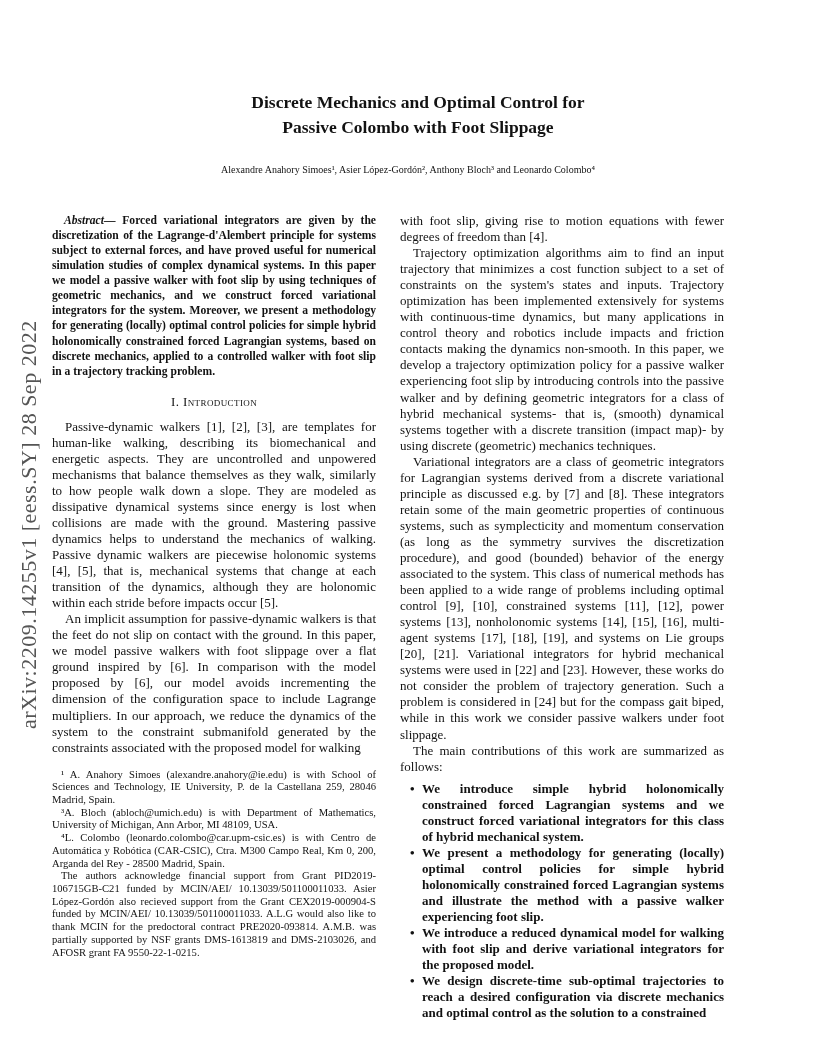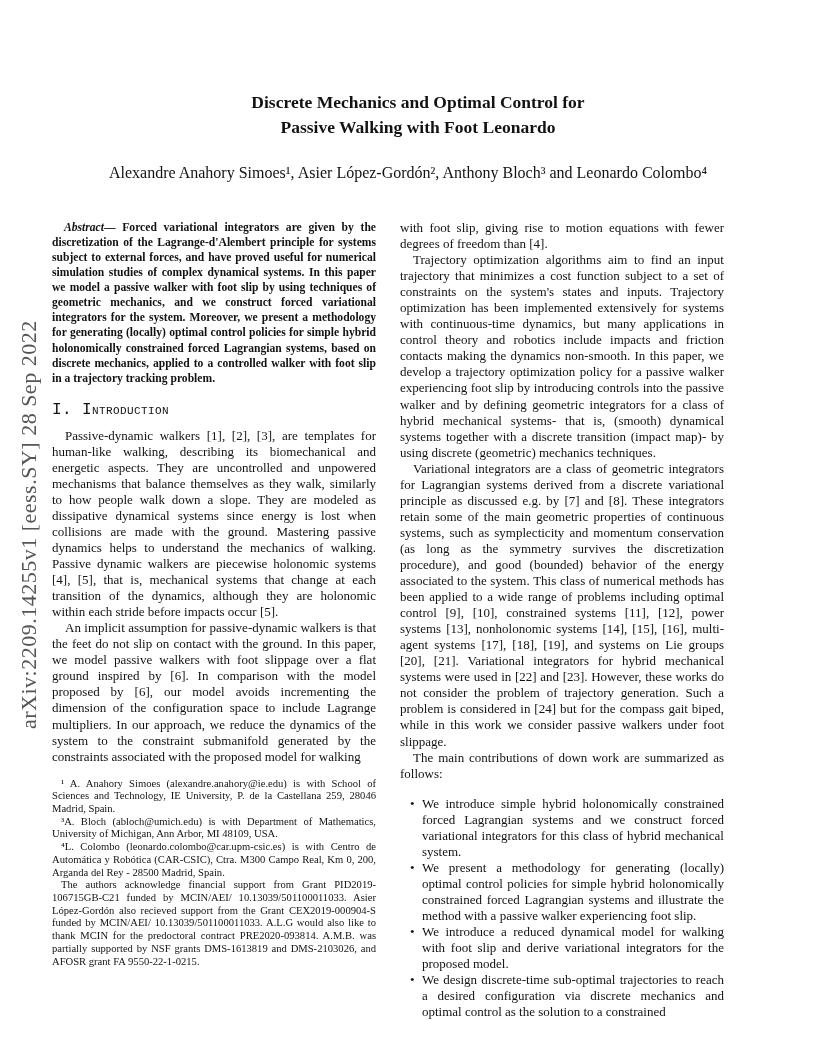--- a/index.html
+++ b/index.html
@@ -10,59 +10,59 @@
     font-family:"Liberation Serif","DejaVu Serif",serif; color:#121212;
   }
   .arxiv-banner {
     position:absolute; left:16px; top:258px; height:534px; width:30px;
     writing-mode:vertical-rl; transform:rotate(180deg);
     font-size:22px; color:#555; white-space:nowrap; text-align:center;
     letter-spacing:0.5px;
   }
   .titleblock { padding-top:90px; text-align:center; }
   .title { font-size:17.5px; font-weight:bold; line-height:1.4;margin-left:20px; }
-  .authors { margin-top:25px; font-size:16px; }
+  .authors { margin-top:25px; font-size:10px; }
   .columns { display:flex; gap:24px; padding:0 52px; margin-top:38px; }
   .col { width:324px; }
   .abstract {
     font-size:11.6px; font-weight:bold; line-height:1.3;
     text-align:justify; text-indent:12px;
   }
   .abstract-label { font-style:italic; }
   .section-heading {
-    font-size:16px; font-weight:normal; font-variant:small-caps;
-    text-align:left; margin:15px 0 9px; letter-spacing:0.4px;font-family:Liberation Mono, monospace;
+    font-size:13px; font-weight:normal; font-variant:small-caps;
+    text-align:center; margin:15px 0 9px; letter-spacing:0.4px;
   }
   .body-par {
     font-size:13px; line-height:1.235; text-align:justify; text-indent:13px;
   }
   .no-indent { text-indent:0; }
   .footnotes { margin-top:13px; }
   .footnote {
     font-size:10.6px; line-height:1.2; text-align:justify; text-indent:9px;
   }
   .contrib-intro { margin-bottom:2px; }
-  .bullets { list-style:none; margin-top:14px; padding-left:10px; }
+  .bullets { list-style:none; margin-top:6px; padding-left:10px;font-weight:bold; }
   .bullets li {
     position:relative; padding-left:12px;
     font-size:13px; line-height:1.235; text-align:justify;
   }
   .bullets li::before { content:"\2022"; position:absolute; left:0; }
 </style>
 </head>
 <body>
 
 <div class="page">
 
   <div class="arxiv-banner">arXiv:2209.14255v1  [eess.SY]  28 Sep 2022</div>
 
   <header class="titleblock">
     <h1 class="title">
       <span>Discrete Mechanics and Optimal Control for</span><br>
-      <span>Passive Walking with Foot Leonardo</span>
+      <span>Passive Colombo with Foot Slippage</span>
     </h1>
     <div class="authors">Alexandre Anahory Simoes¹, Asier López-Gordón², Anthony Bloch³ and Leonardo Colombo⁴</div>
   </header>
 
   <div class="columns">
 
     <div class="col">
       <p class="abstract">
         <span class="abstract-label">Abstract—</span>
         <span class="abstract-body">Forced variational integrators are given by the discretization of the Lagrange-d'Alembert principle for systems subject to external forces, and have proved useful for numerical simulation studies of complex dynamical systems. In this paper we model a passive walker with foot slip by using techniques of geometric mechanics, and we construct forced variational integrators for the system. Moreover, we present a methodology for generating (locally) optimal control policies for simple hybrid holonomically constrained forced Lagrangian systems, based on discrete mechanics, applied to a controlled walker with foot slip in a trajectory tracking problem.</span>
@@ -78,21 +78,21 @@
         <p class="footnote">³A. Bloch (abloch@umich.edu) is with Department of Mathematics, University of Michigan, Ann Arbor, MI 48109, USA.</p>
         <p class="footnote">⁴L. Colombo (leonardo.colombo@car.upm-csic.es) is with Centro de Automática y Robótica (CAR-CSIC), Ctra. M300 Campo Real, Km 0, 200, Arganda del Rey - 28500 Madrid, Spain.</p>
         <p class="footnote">The authors acknowledge financial support from Grant PID2019-106715GB-C21 funded by MCIN/AEI/ 10.13039/501100011033. Asier López-Gordón also recieved support from the Grant CEX2019-000904-S funded by MCIN/AEI/ 10.13039/501100011033. A.L.G would also like to thank MCIN for the predoctoral contract PRE2020-093814. A.M.B. was partially supported by NSF grants DMS-1613819 and DMS-2103026, and AFOSR grant FA 9550-22-1-0215.</p>
       </div>
     </div>
 
     <div class="col">
       <p class="body-par no-indent">with foot slip, giving rise to motion equations with fewer degrees of freedom than [4].</p>
       <p class="body-par">Trajectory optimization algorithms aim to find an input trajectory that minimizes a cost function subject to a set of constraints on the system's states and inputs. Trajectory optimization has been implemented extensively for systems with continuous-time dynamics, but many applications in control theory and robotics include impacts and friction contacts making the dynamics non-smooth. In this paper, we develop a trajectory optimization policy for a passive walker experiencing foot slip by introducing controls into the passive walker and by defining geometric integrators for a class of hybrid mechanical systems- that is, (smooth) dynamical systems together with a discrete transition (impact map)- by using discrete (geometric) mechanics techniques.</p>
       <p class="body-par">Variational integrators are a class of geometric integrators for Lagrangian systems derived from a discrete variational principle as discussed e.g. by [7] and [8]. These integrators retain some of the main geometric properties of continuous systems, such as symplecticity and momentum conservation (as long as the symmetry survives the discretization procedure), and good (bounded) behavior of the energy associated to the system. This class of numerical methods has been applied to a wide range of problems including optimal control [9], [10], constrained systems [11], [12], power systems [13], nonholonomic systems [14], [15], [16], multi-agent systems [17], [18], [19], and systems on Lie groups [20], [21]. Variational integrators for hybrid mechanical systems were used in [22] and [23]. However, these works do not consider the problem of trajectory generation. Such a problem is considered in [24] but for the compass gait biped, while in this work we consider passive walkers under foot slippage.</p>
-      <p class="body-par contrib-intro">The main contributions of down work are summarized as follows:</p>
+      <p class="body-par contrib-intro">The main contributions of this work are summarized as follows:</p>
       <ul class="bullets">
         <li>We introduce simple hybrid holonomically constrained forced Lagrangian systems and we construct forced variational integrators for this class of hybrid mechanical system.</li>
         <li>We present a methodology for generating (locally) optimal control policies for simple hybrid holonomically constrained forced Lagrangian systems and illustrate the method with a passive walker experiencing foot slip.</li>
         <li>We introduce a reduced dynamical model for walking with foot slip and derive variational integrators for the proposed model.</li>
         <li>We design discrete-time sub-optimal trajectories to reach a desired configuration via discrete mechanics and optimal control as the solution to a constrained</li>
       </ul>
     </div>
 
   </div>
 </div>

